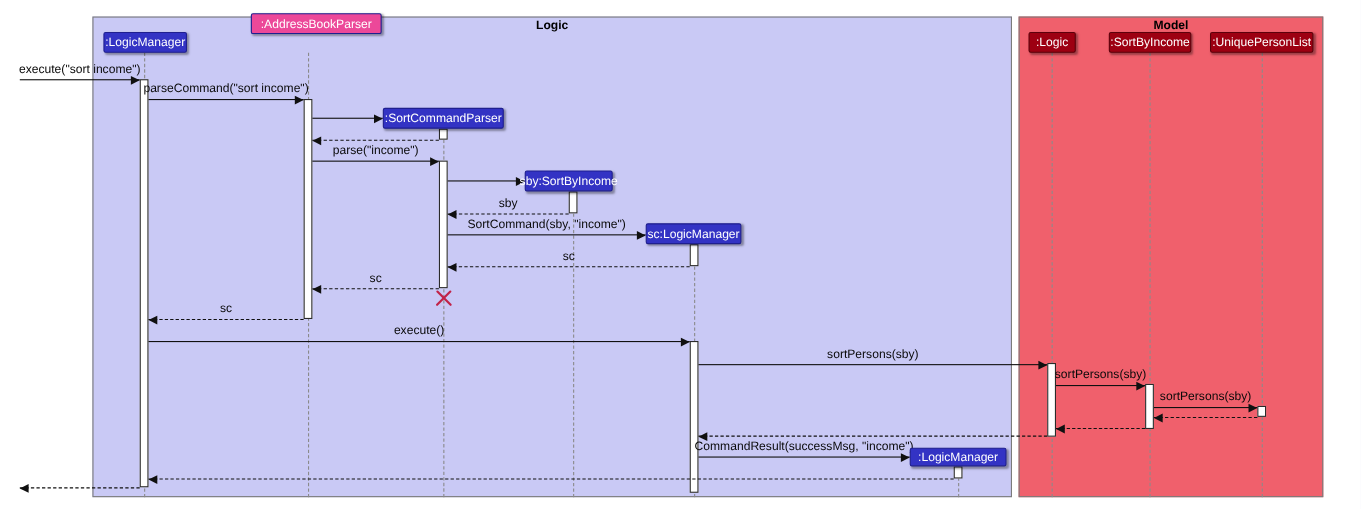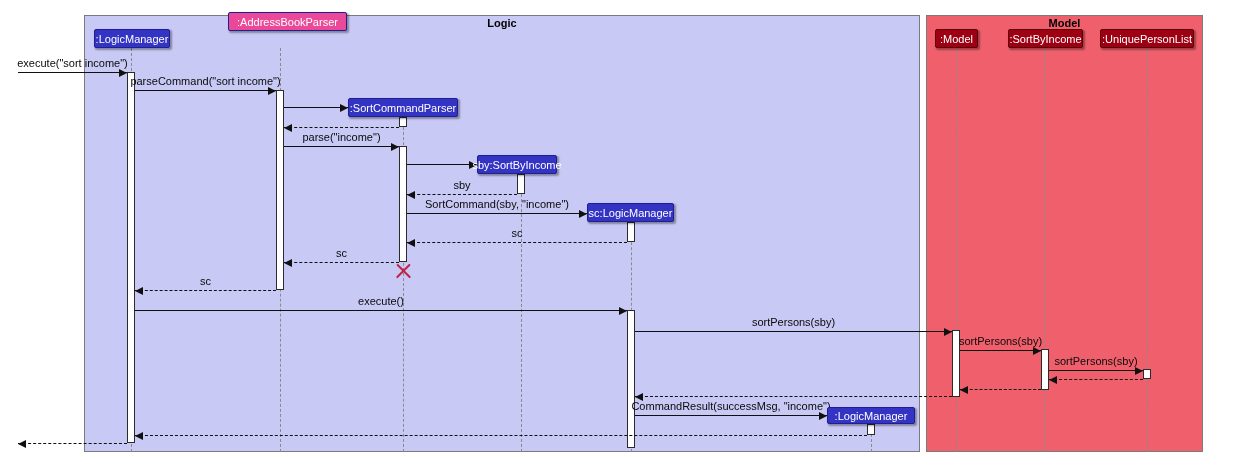--- a/index.html
+++ b/index.html
@@ -124,20 +124,20 @@
     <div class="msg-line dashed" style="left: 135px; top: 435px; width: 732px;"></div>
     <div class="arrow left" style="left: 135px; top: 431.5px;"></div>
     <div class="msg-line dashed" style="left: 18px; top: 443px; width: 109px;"></div>
     <div class="arrow left" style="left: 18px; top: 439.5px;"></div>
     <div class="participant" style="left: 94px; top: 29px; width: 76px; height: 19px; background: rgb(51, 51, 196); border: 1px solid rgb(31, 31, 143);">:LogicManager</div>
     <div class="participant" style="left: 228px; top: 12px; width: 119px; height: 19px; background: #ec4899; border: 1px solid rgb(31, 31, 143);">:AddressBookParser</div>
     <div class="participant" style="left: 348px; top: 98px; width: 110px; height: 19px; background: rgb(51, 51, 196); border: 1px solid rgb(31, 31, 143);">:SortCommandParser</div>
     <div class="participant" style="left: 477px; top: 155px; width: 80px; height: 19px; background: rgb(51, 51, 196); border: 1px solid rgb(31, 31, 143);">sby:SortByIncome</div>
     <div class="participant" style="left: 587px; top: 203px; width: 87px; height: 19px; background: rgb(51, 51, 196); border: 1px solid rgb(31, 31, 143);">sc:LogicManager</div>
     <div class="participant" style="left: 827px; top: 407px; width: 88px; height: 17px; background: rgb(51, 51, 196); border: 1px solid rgb(31, 31, 143);">:LogicManager</div>
-    <div class="participant" style="left: 935px; top: 29px; width: 43px; height: 19px; background: rgb(157, 0, 18); border: 1px solid rgb(92, 0, 10);">:Model</div>
+    <div class="participant" style="left: 935px; top: 29px; width: 43px; height: 19px; background: rgb(157, 0, 18); border: 1px solid rgb(92, 0, 10);">:Logic</div>
     <div class="participant" style="left: 1008px; top: 29px; width: 75px; height: 19px; background: rgb(157, 0, 18); border: 1px solid rgb(92, 0, 10);">:SortByIncome</div>
     <div class="participant" style="left: 1100px; top: 29px; width: 94px; height: 19px; background: rgb(157, 0, 18); border: 1px solid rgb(92, 0, 10);">:UniquePersonList</div>
     <div class="destroy-x" style="left: 394.5px; top: 262.5px; width: 17px; height: 17px;">
       <div class="bar b1" style="background: rgb(193, 35, 72);"></div>
       <div class="bar b2" style="background: rgb(193, 35, 72);"></div>
     </div>
   </div>
 
 </body></html>

